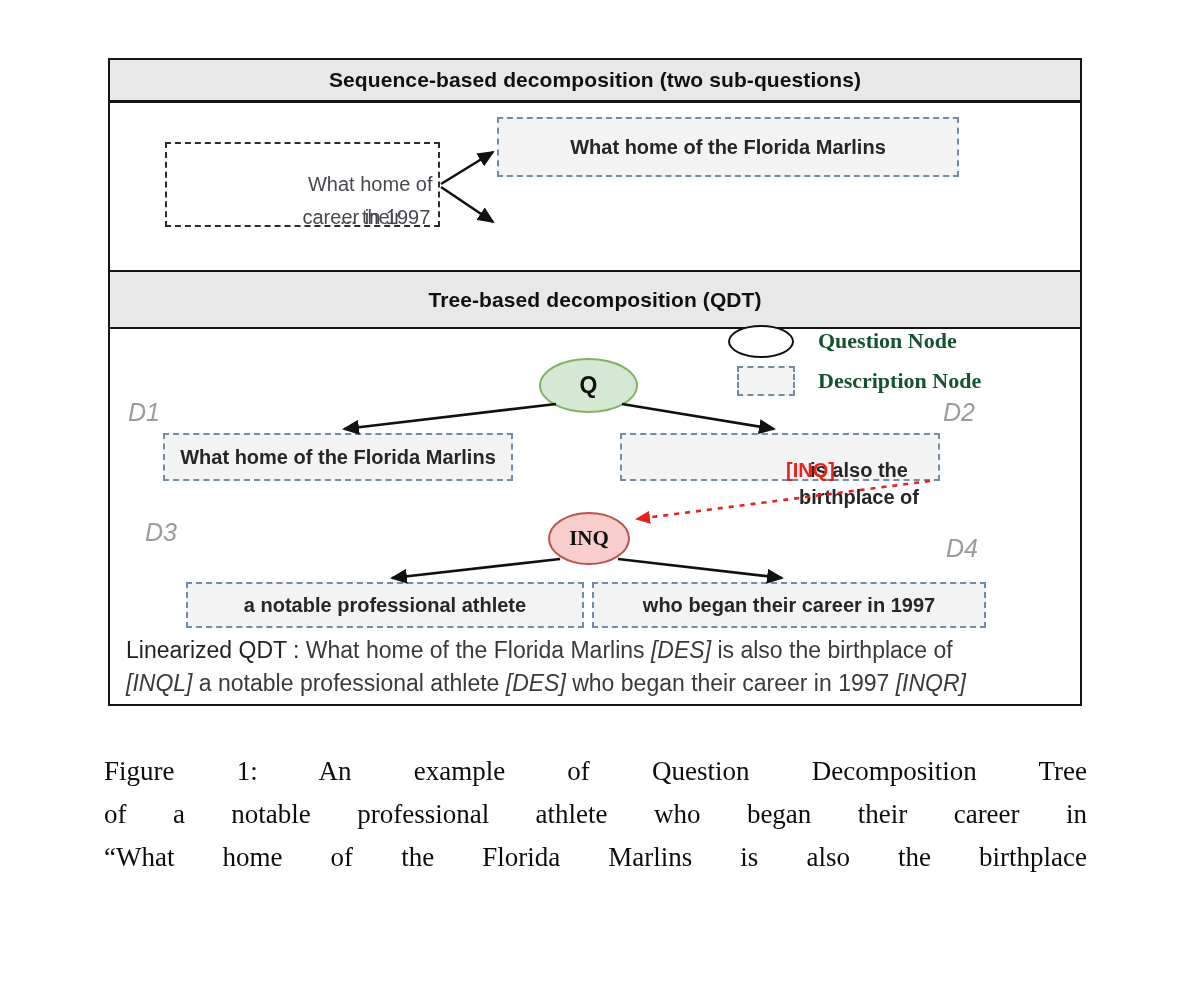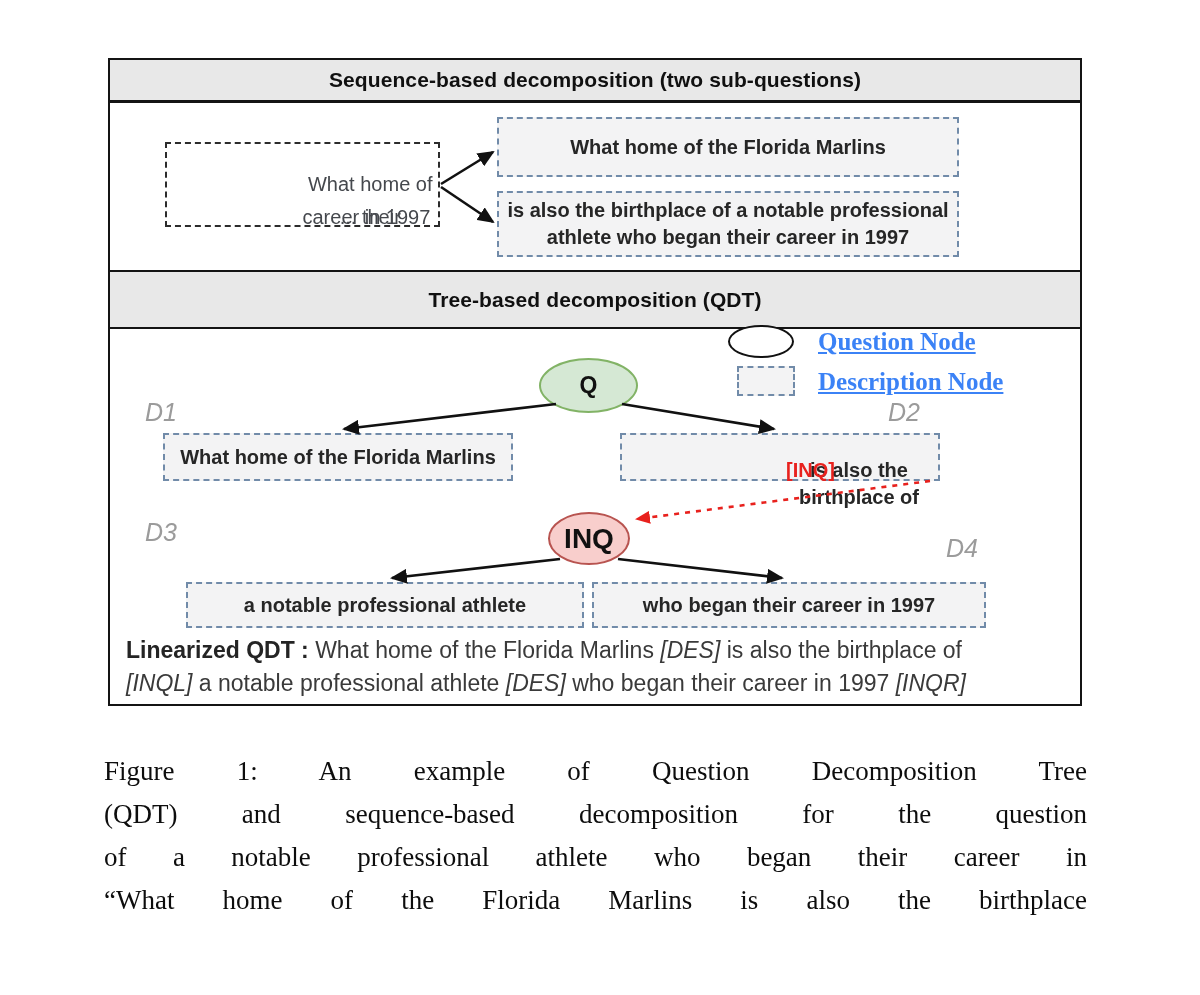--- a/index.html
+++ b/index.html
@@ -49,37 +49,37 @@
   .d2box{left:510px;top:373px;width:320px;height:48px;}
   .d3box{left:76px;top:522px;width:398px;height:46px;}
   .d4box{left:482px;top:522px;width:394px;height:46px;}
   .red{color:var(--placeholder-red,#e8211d);margin-left:.30em;}
   .node{
     border-radius:50%;display:flex;align-items:center;justify-content:center;
     font-weight:bold;color:#111;
   }
   .qnode{left:429px;top:298px;width:99px;height:55px;font-size:23px;
     background:var(--question-node-fill);border:2px solid var(--question-node-stroke);}
-  .inqnode{left:438px;top:452px;width:82px;height:53px;font-size:28px;
-    background:var(--inner-node-fill);border:2px solid var(--inner-node-stroke);}
+  .inqnode{left:438px;top:452px;width:82px;height:53px;font-size:21px;
+    background:var(--inner-node-fill);border:2px solid var(--inner-node-stroke);font-family:Liberation Serif, serif;}
   .dlabel{
     font-style:italic;font-size:25px;color:var(--d-label-gray,#9b9b9b);font-weight:500;
   }
   .legend-ellipse{left:618px;top:265px;width:66px;height:33px;border-radius:50%;
     border:2.5px solid #111;background:#fff;}
   .legend-dbox{left:627px;top:306px;width:58px;height:30px;
     background:var(--desc-box-bg);border:2px dashed var(--desc-box-border);}
   .legend-label{
     font-family:"Liberation Serif","DejaVu Serif",serif;font-weight:bold;
-    font-size:25px;color:#3b82f6;left:708px;text-decoration:underline;
+    font-size:22px;color:#14532d;left:708px;
   }
   .linearized{
     left:16px;top:574px;width:952px;font-size:23px;line-height:33px;color:#3a3a3a;
   }
-  .linearized .lin-label{font-weight:bold;color:#242424;position:static;margin-top:35px;}
+  .linearized .lin-label{font-weight:normal;color:#242424;position:static;margin-top:35px;}
   .linearized span{position:static;}
   .lin-it{font-style:italic;}
   .overlay{left:0;top:0;width:974px;height:648px;pointer-events:none;}
   .edge{stroke:#111;stroke-width:2.6px;fill:none;}
   .redge{stroke:var(--placeholder-red,#e8211d);stroke-width:2.6px;fill:none;stroke-dasharray:5 6;}
   .black-head{fill:#111;}
   .red-head{fill:var(--placeholder-red,#e8211d);}
   .caption{
     position:absolute;left:104px;top:750px;width:983px;
     font-family:"Liberation Serif","DejaVu Serif",serif;
@@ -97,33 +97,32 @@
 
   <div class="src-box">
     <div style="position:static;">
       <span>What home of ... their</span>
         <br>
       <span>career in 1997</span>
     </div>
   </div>
 
   <div class="desc-box boxA">What home of the Florida Marlins</div>
-  <div class="desc-box boxB">is also the birthplace of a notable professional athlete who began their career in 1997</div>
 
   <div class="band band2">Tree-based decomposition (QDT)</div>
 
   <div class="legend-ellipse"></div>
   <div class="legend-label" style="top:268px;">Question Node</div>
   <div class="legend-dbox"></div>
   <div class="legend-label" style="top:308px;">Description Node</div>
 
   <div class="node qnode">Q</div>
 
-  <div class="dlabel" style="left:35px;top:338px;">D1</div>
-  <div class="dlabel" style="left:778px;top:338px;">D2</div>
+  <div class="dlabel" style="left:18px;top:338px;">D1</div>
+  <div class="dlabel" style="left:833px;top:338px;">D2</div>
 
   <div class="desc-box d1box">What home of the Florida Marlins</div>
   <div class="desc-box d2box">
     <div style="position:static;">
       <span>is also the birthplace of</span>
         <span class="red">[INQ]</span>
     </div>
   </div>
 
   <div class="node inqnode">INQ</div>
@@ -153,16 +152,15 @@
     <line class="edge" x1="446" y1="344" x2="234" y2="369" marker-end="url(#ah-black)"></line>
     <line class="edge" x1="512" y1="344" x2="664" y2="369" marker-end="url(#ah-black)"></line>
     <line class="edge" x1="450" y1="499" x2="282" y2="518" marker-end="url(#ah-black)"></line>
     <line class="edge" x1="508" y1="499" x2="672" y2="518" marker-end="url(#ah-black)"></line>
     <line class="redge" x1="820" y1="421" x2="527" y2="459" marker-end="url(#ah-red)"></line>
   </svg>
 </div>
 
 <div class="caption">
   <div class="cap-line">Figure 1: An example of Question Decomposition Tree</div>
-  <div class="cap-line">(QDT) and sequence-based decomposition for the question</div>
   <div class="cap-line">of a notable professional athlete who began their career in</div>
   <div class="cap-line">“What home of the Florida Marlins is also the birthplace</div>
 </div>
 
 </body></html>

